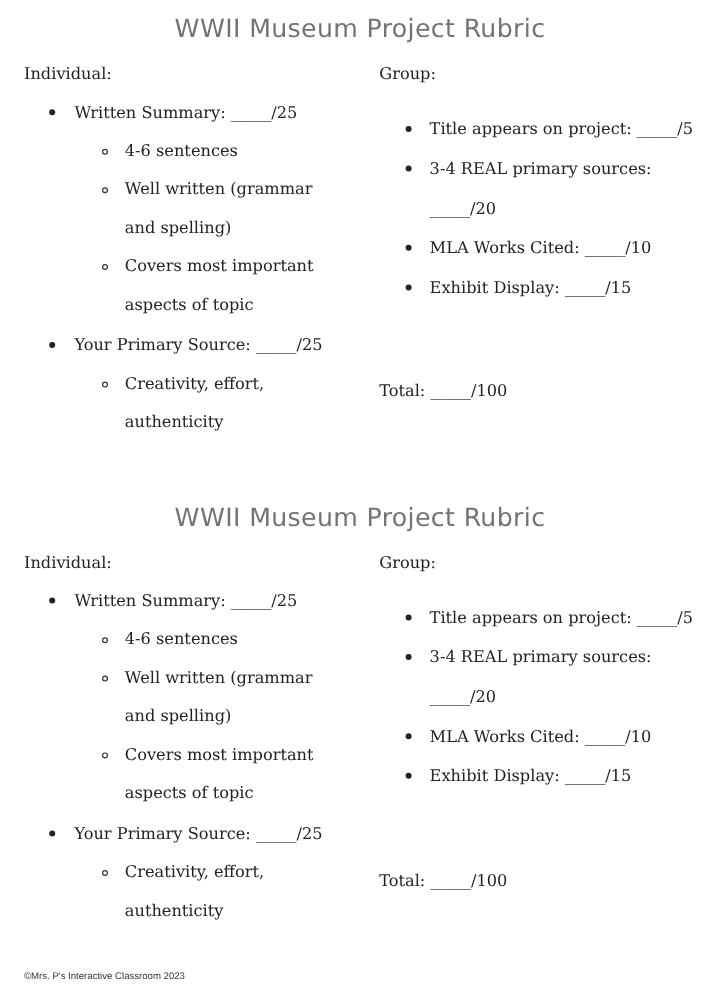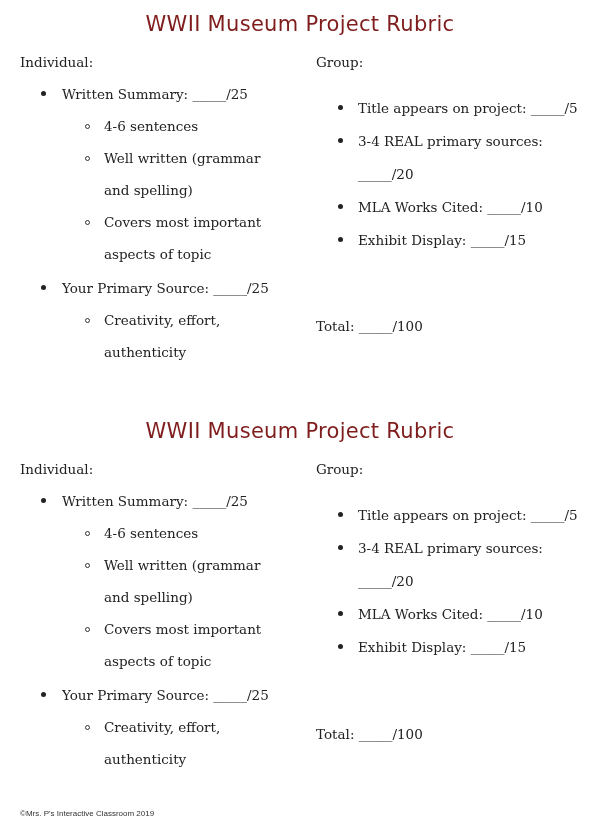--- a/index.html
+++ b/index.html
@@ -1,20 +1,20 @@
 <!DOCTYPE html>
 <html><head>
 <meta charset="utf-8">
 <style>
   html, body { margin:0; padding:0; background:#ffffff; }
   body { width:600px; height:831px; position:relative; overflow:hidden;
          font-family:"DejaVu Serif", serif; color:#222; }
   .rubric { position:absolute; left:0; width:600px; height:380px; }
   .title { position:absolute; left:0; width:600px; top:12px; text-align:center;
-           font-family:"DejaVu Sans", sans-serif; font-size:21px; color:#7f1d1d; letter-spacing:0.3px; }
+           font-family:"DejaVu Sans", sans-serif; font-size:21px; color:#737373; letter-spacing:0.3px; }
   .txt { position:absolute; font-size:13.5px; white-space:nowrap; line-height:18px; }
   .bullet { position:absolute; width:5px; height:5px; background:#222; border-radius:50%; }
   .circle { position:absolute; width:5px; height:5px; border:1px solid #333; border-radius:50%; box-sizing:border-box; }
   .footer { position:absolute; left:20px; top:809px; font-family:"Liberation Sans", sans-serif; font-size:8px; color:#333; }
 </style>
 </head>
 <body>
 
 <div class="rubric" style="top:0px;">
   <div class="title">WWII Museum Project Rubric</div>
@@ -95,13 +95,13 @@
 
   <span class="bullet" style="left:338px;top:204px;"></span>
   <div class="txt" style="left:358px;top:198px;">MLA Works Cited: _____/10</div>
 
   <span class="bullet" style="left:338px;top:237px;"></span>
   <div class="txt" style="left:358px;top:231px;">Exhibit Display: _____/15</div>
 
   <div class="txt" style="left:316px;top:318px;">Total: _____/100</div>
 </div>
 
-<div class="footer">©Mrs. P's Interactive Classroom 2019</div>
+<div class="footer">©Mrs. P's Interactive Classroom 2023</div>
 
 </body></html>

